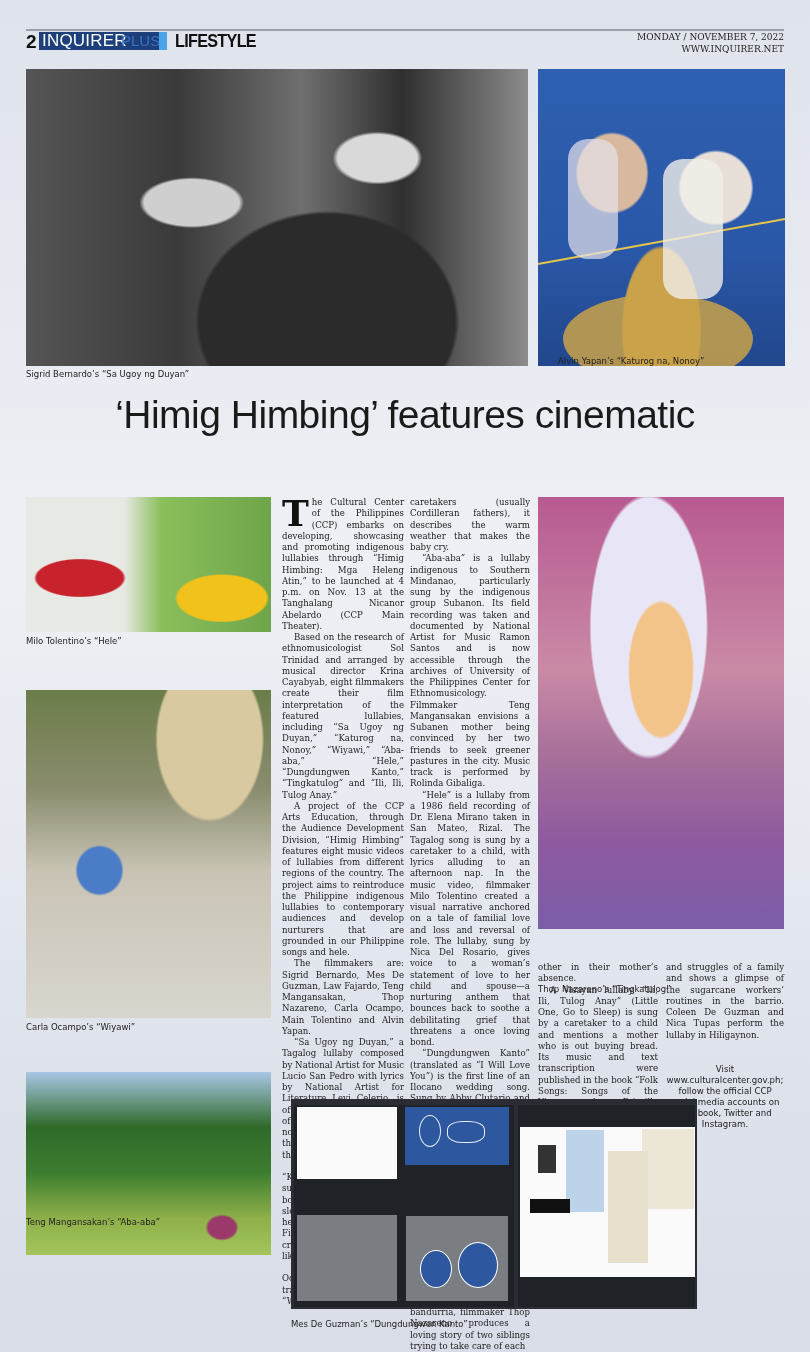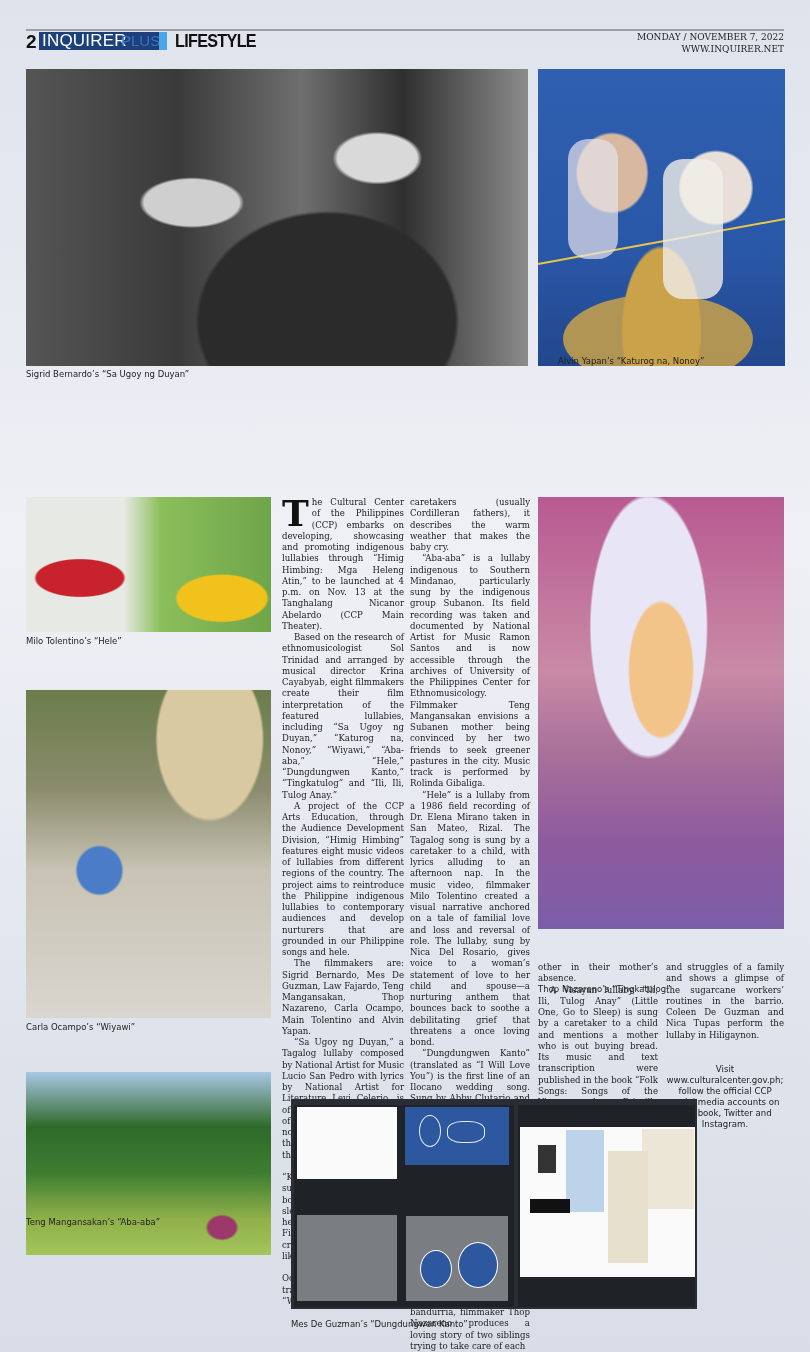--- a/index.html
+++ b/index.html
@@ -96,20 +96,21 @@
   <svg width="247" height="297" viewBox="0 0 247 297">
     <path d="M0 195 L247 150" stroke="#e8c64a" stroke-width="2" fill="none"></path>
     <ellipse cx="120" cy="270" rx="95" ry="45" fill="#c9a24a" opacity="0.85"></ellipse>
     <rect x="30" y="70" width="50" height="120" rx="20" fill="#e6e2ea" opacity="0.7"></rect>
     <rect x="125" y="90" width="60" height="140" rx="20" fill="#f0ede8" opacity="0.8"></rect>
   </svg>
 </div>
 <div class="abs caption" style="left:538px; top:356px;margin-left:20px;">Alvin Yapan’s “Katurog na, Nonoy”</div>
 
 <div class="abs headline">
+  <div>‘Himig Himbing’ features cinematic</div>
 </div>
 
 <div class="abs photo p3"></div>
 <div class="abs caption" style="left:26px; top:636px;">Milo Tolentino’s “Hele”</div>
 
 <div class="abs photo p4"></div>
 <div class="abs caption" style="left:26px; top:1022px;">Carla Ocampo’s “Wiyawi”</div>
 
 <div class="abs photo p5"></div>
 <div class="abs caption" style="left:26px; top:1217px;">Teng Mangansakan’s “Aba-aba”</div>

